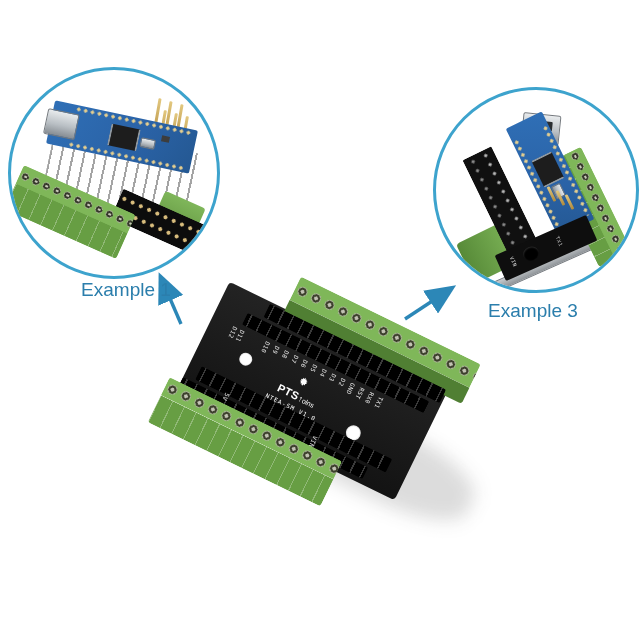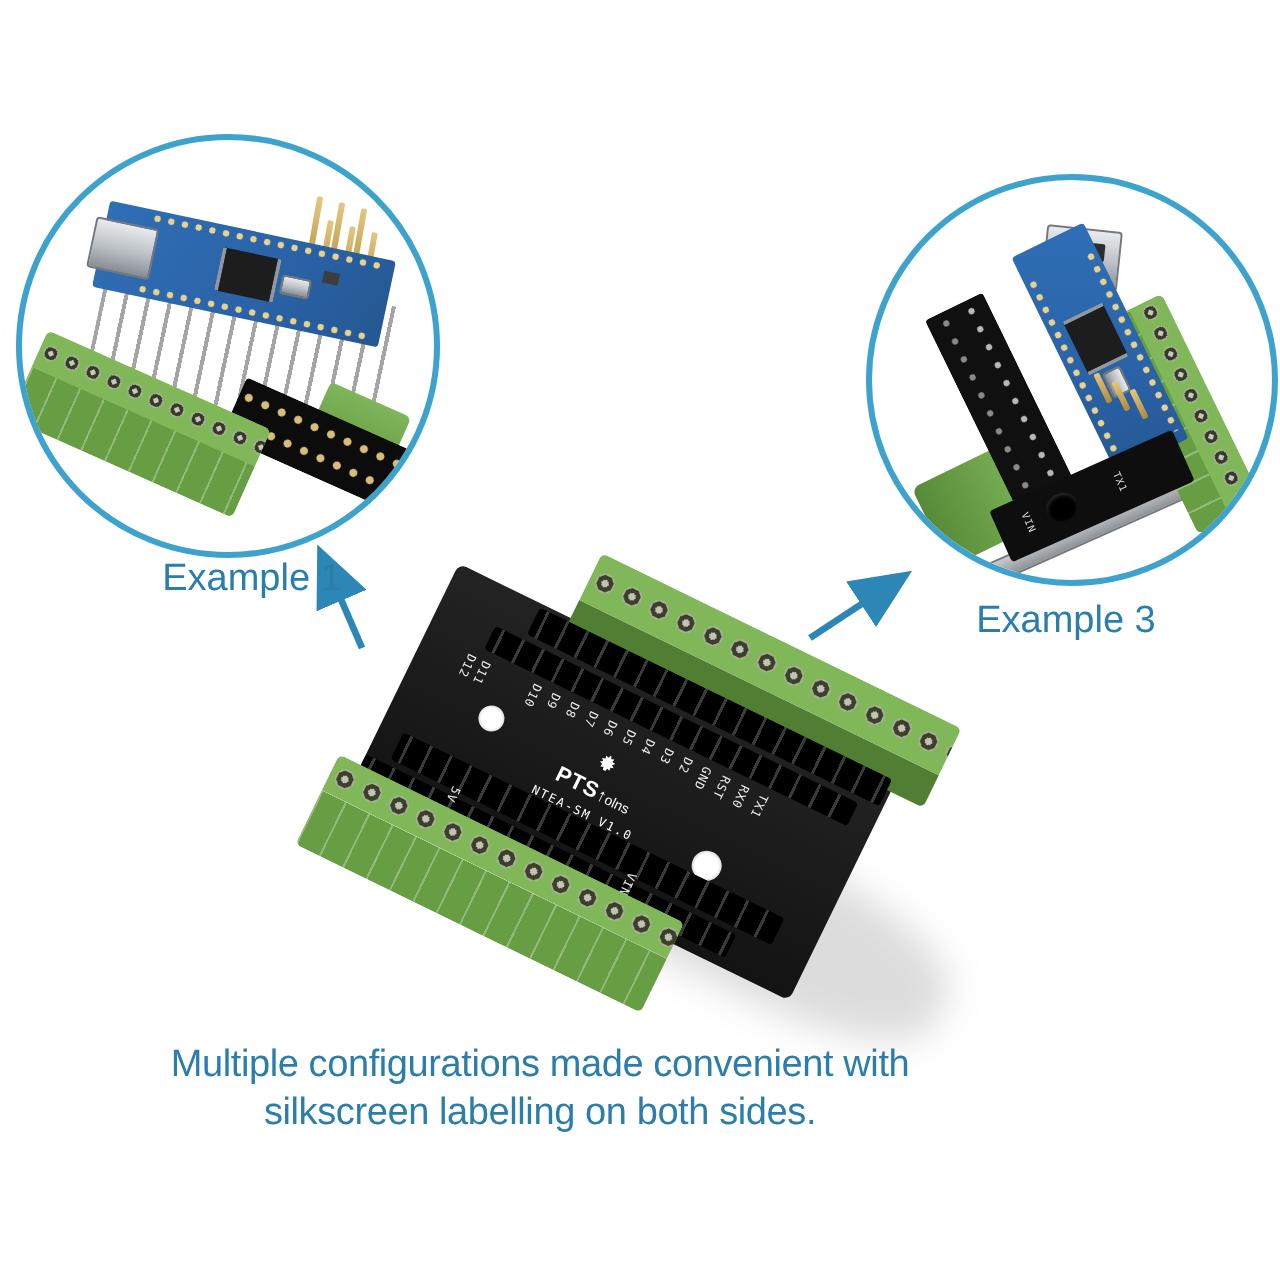--- a/index.html
+++ b/index.html
@@ -218,18 +218,14 @@
       <marker id="ah" markerWidth="9" markerHeight="8" refX="6.5" refY="4" orient="auto">
         <path d="M0,0 L9,4 L0,8 Z" fill="#2C87B7"></path>
       </marker>
     </defs>
     <line x1="181" y1="324" x2="162" y2="280" stroke="#2C87B7" stroke-width="3.4" marker-end="url(#ah)"></line>
     <line x1="405" y1="319" x2="449" y2="290" stroke="#2C87B7" stroke-width="3.4" marker-end="url(#ah)"></line>
   </svg>
 
   <div class="cap-label label1">Example 1</div>
   <div class="cap-label label2">Example 3</div>
-  <div class="abs caption">
-    <div>Multiple configurations made convenient with</div>
-    <div>silkscreen labelling on both sides.</div>
-  </div>
 
 </div>
 
 </body></html>

